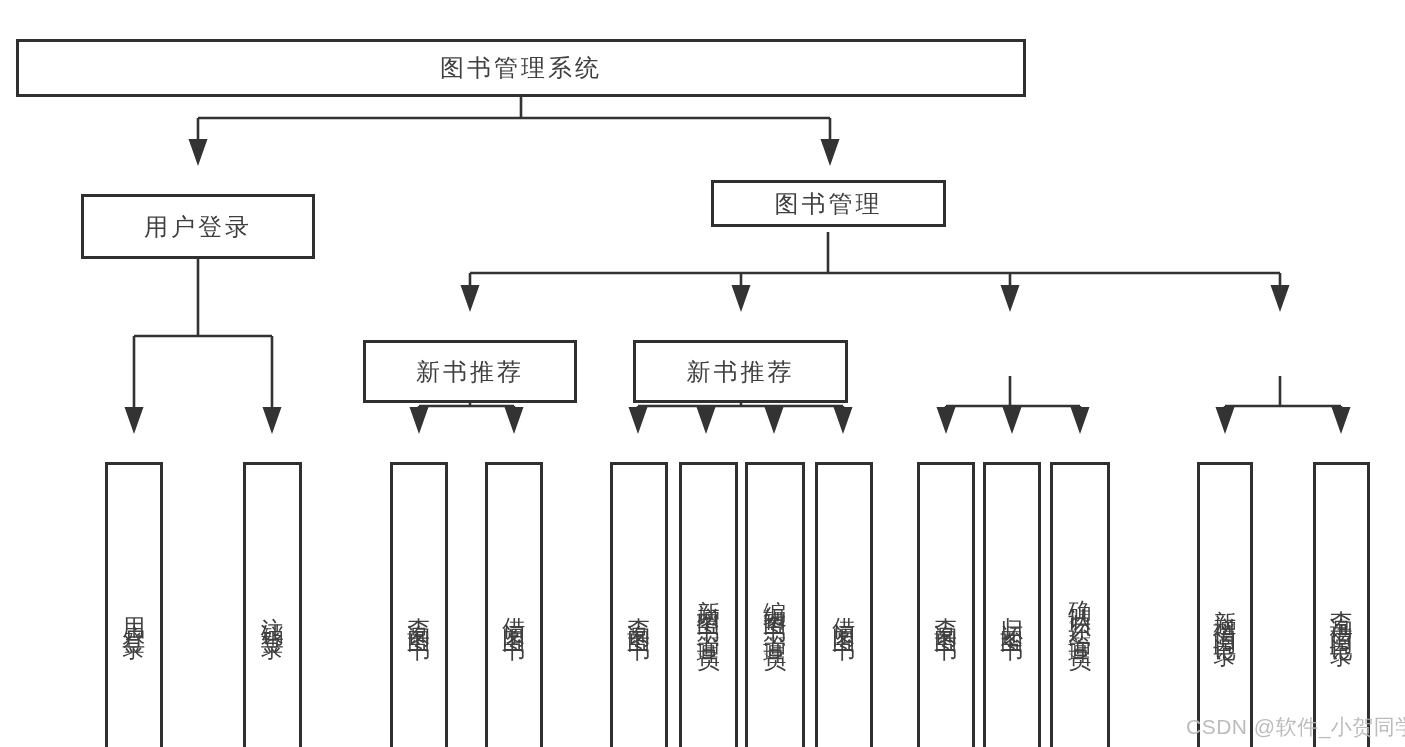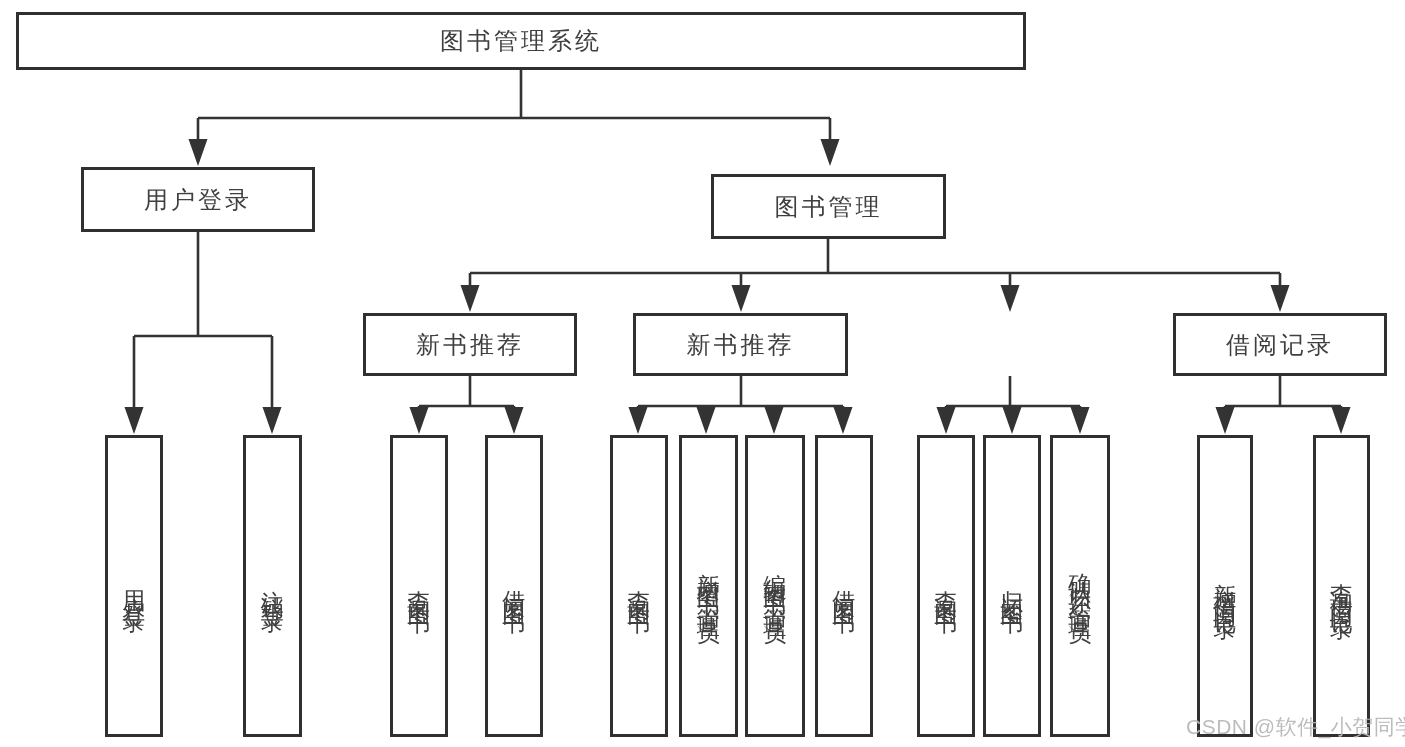--- a/index.html
+++ b/index.html
@@ -12,20 +12,21 @@
   body{
     width:1405px;height:747px;position:relative;background:#ffffff;
     font-family:"Liberation Sans",sans-serif;overflow:hidden;
   }
   #stage{position:absolute;left:0;top:0;width:1405px;height:747px;}
   svg#connectors{position:absolute;left:0;top:0;width:1405px;height:747px;}
   .box{
     position:absolute;background:#ffffff;border:3px solid var(--border);
     box-sizing:border-box;display:flex;align-items:center;justify-content:center;
     color:var(--text);
+    margin-top:27px;
   }
   .hbox{font-size:24px;letter-spacing:3px;font-weight:400;}
   .vbox{padding:2px 0;}
   .vbox span{
     writing-mode:vertical-rl;text-orientation:mixed;
     font-size:23px;letter-spacing:7px;line-height:1.15;
     display:block;
   }
   #watermark{
     position:absolute;left:1186px;top:713px;width:215px;
@@ -39,25 +40,24 @@
 <div id="stage">
 
   <svg id="connectors" viewBox="0 0 1405 747">
       <path d="M521 70L521 118M198 118L830 118M198 118L198 152M830 118L830 152M198 232L198 336M134 336L272 336M134 336L134 422M272 336L272 422M828 232L828 273M470 273L1280 273M470 273L470 302M741 273L741 302M1010 273L1010 302M1280 273L1280 302M470 376L470 406M419 406L514 406M419 406L419 422M514 406L514 422M741 376L741 406M638 406L843 406M638 406L638 422M706 406L706 422M774 406L774 422M843 406L843 422M1010 376L1010 406M946 406L1080 406M946 406L946 422M1012 406L1012 422M1080 406L1080 422M1280 376L1280 406M1225 406L1341 406M1225 406L1225 422M1341 406L1341 422" fill="none" style="stroke:var(--line);stroke-width:2.6"></path>
       <path d="M188.5 139L207.5 139L198 166ZM820.5 139L839.5 139L830 166ZM124.5 407L143.5 407L134 434ZM262.5 407L281.5 407L272 434ZM460.5 285L479.5 285L470 312ZM731.5 285L750.5 285L741 312ZM1000.5 285L1019.5 285L1010 312ZM1270.5 285L1289.5 285L1280 312ZM409.5 407L428.5 407L419 434ZM504.5 407L523.5 407L514 434ZM628.5 407L647.5 407L638 434ZM696.5 407L715.5 407L706 434ZM764.5 407L783.5 407L774 434ZM833.5 407L852.5 407L843 434ZM936.5 407L955.5 407L946 434ZM1002.5 407L1021.5 407L1012 434ZM1070.5 407L1089.5 407L1080 434ZM1215.5 407L1234.5 407L1225 434ZM1331.5 407L1350.5 407L1341 434Z" style="fill:var(--line)"></path>
     </svg>
 
   <div class="box hbox" style="left:16px;top:12px;width:1010px;height:58px">图书管理系统</div>
 
   <div class="box hbox" style="left:81px;top:167px;width:234px;height:65px">用户登录</div>
-  <div class="box hbox" style="left:711px;top:174px;width:235px;height:65px">图书管理</div>
+  <div class="box hbox" style="left:711px;top:153px;width:235px;height:47px">图书管理</div>
 
   <div class="box hbox" style="left:363px;top:313px;width:214px;height:63px">新书推荐</div>
   <div class="box hbox" style="left:633px;top:313px;width:215px;height:63px">新书推荐</div>
-  <div class="box hbox" style="left:1173px;top:313px;width:214px;height:63px">借阅记录</div>
 
   <div class="box vbox" style="left:105px;top:435px;width:58px;height:302px">
     <span>用户登录</span>
   </div>
   <div class="box vbox" style="left:243px;top:435px;width:59px;height:302px">
     <span>注销登录</span>
   </div>
 
   <div class="box vbox" style="left:390px;top:435px;width:58px;height:302px">
     <span>查询图书</span>

